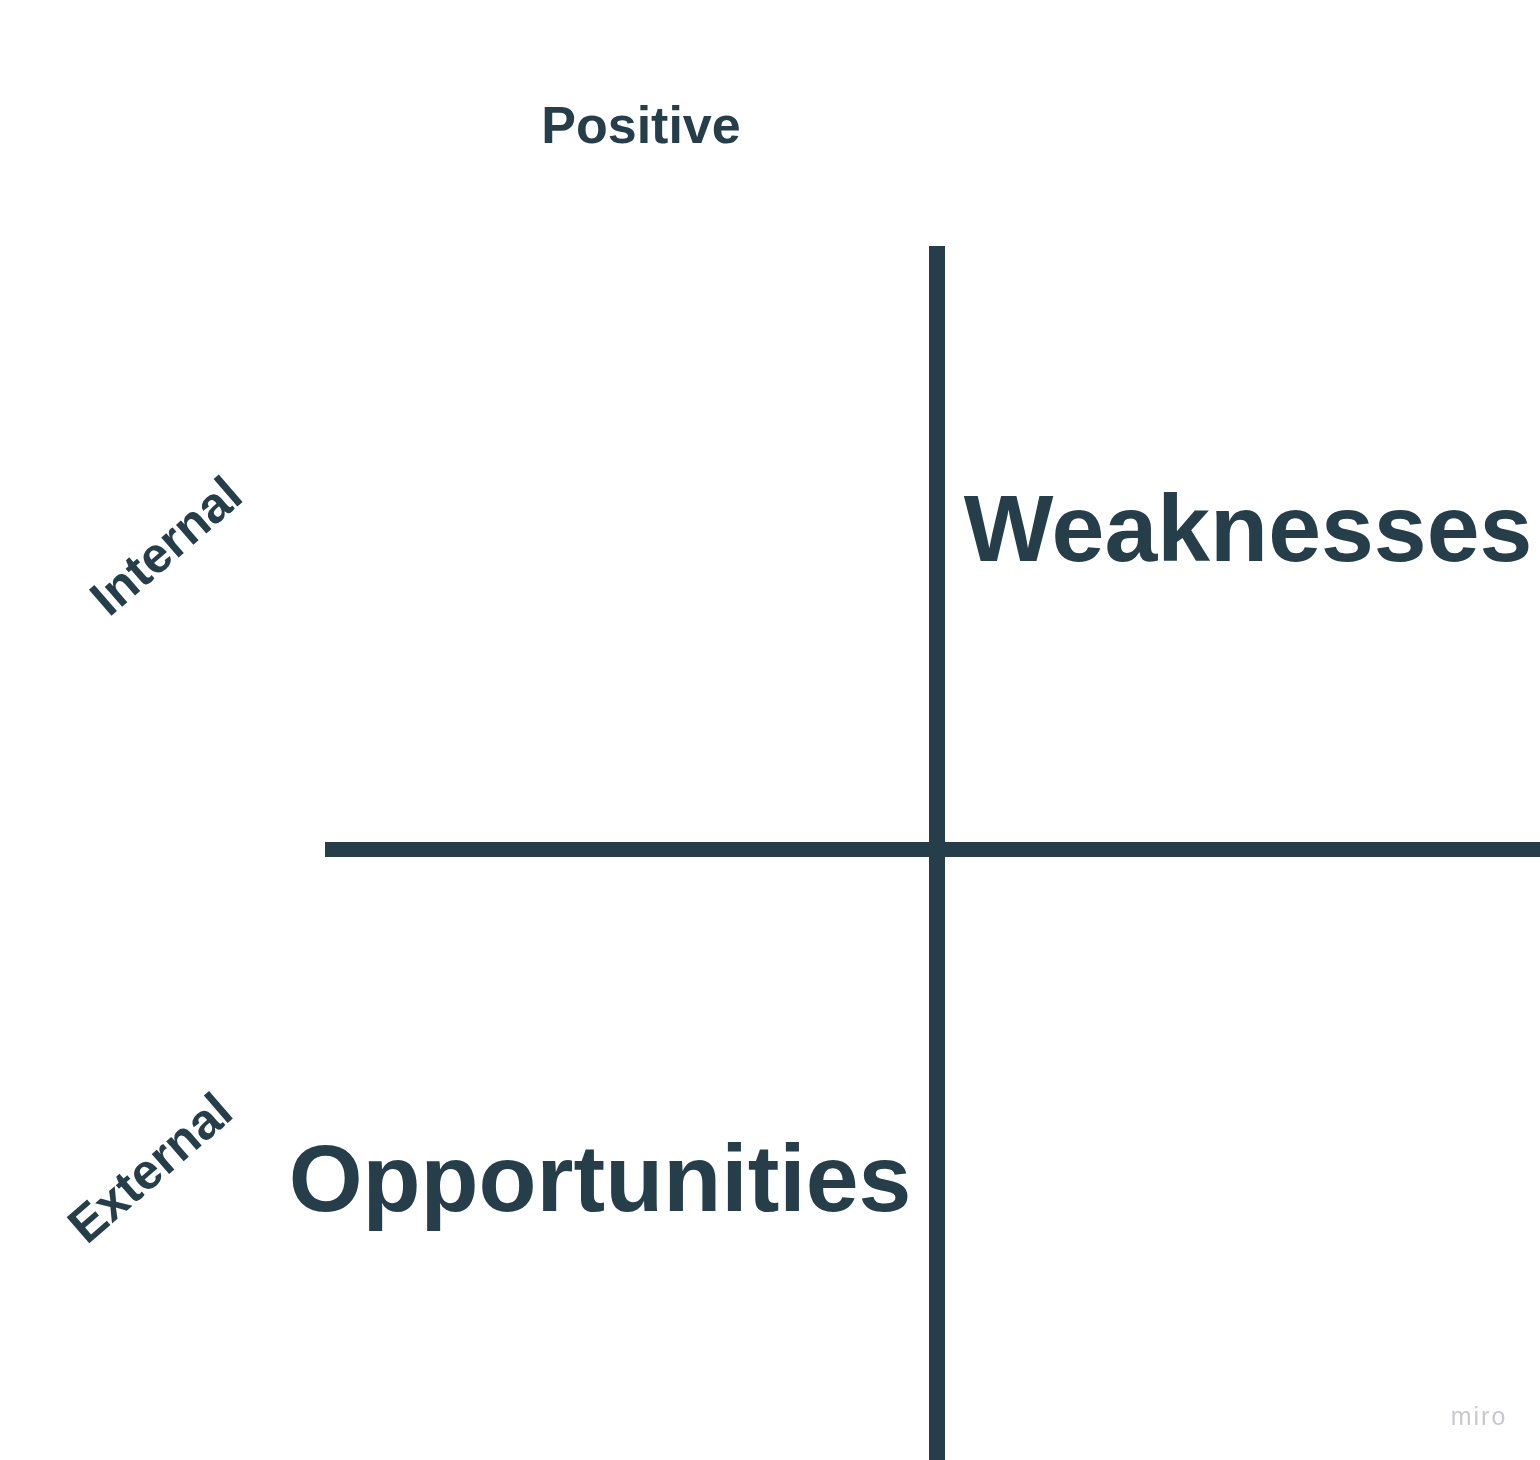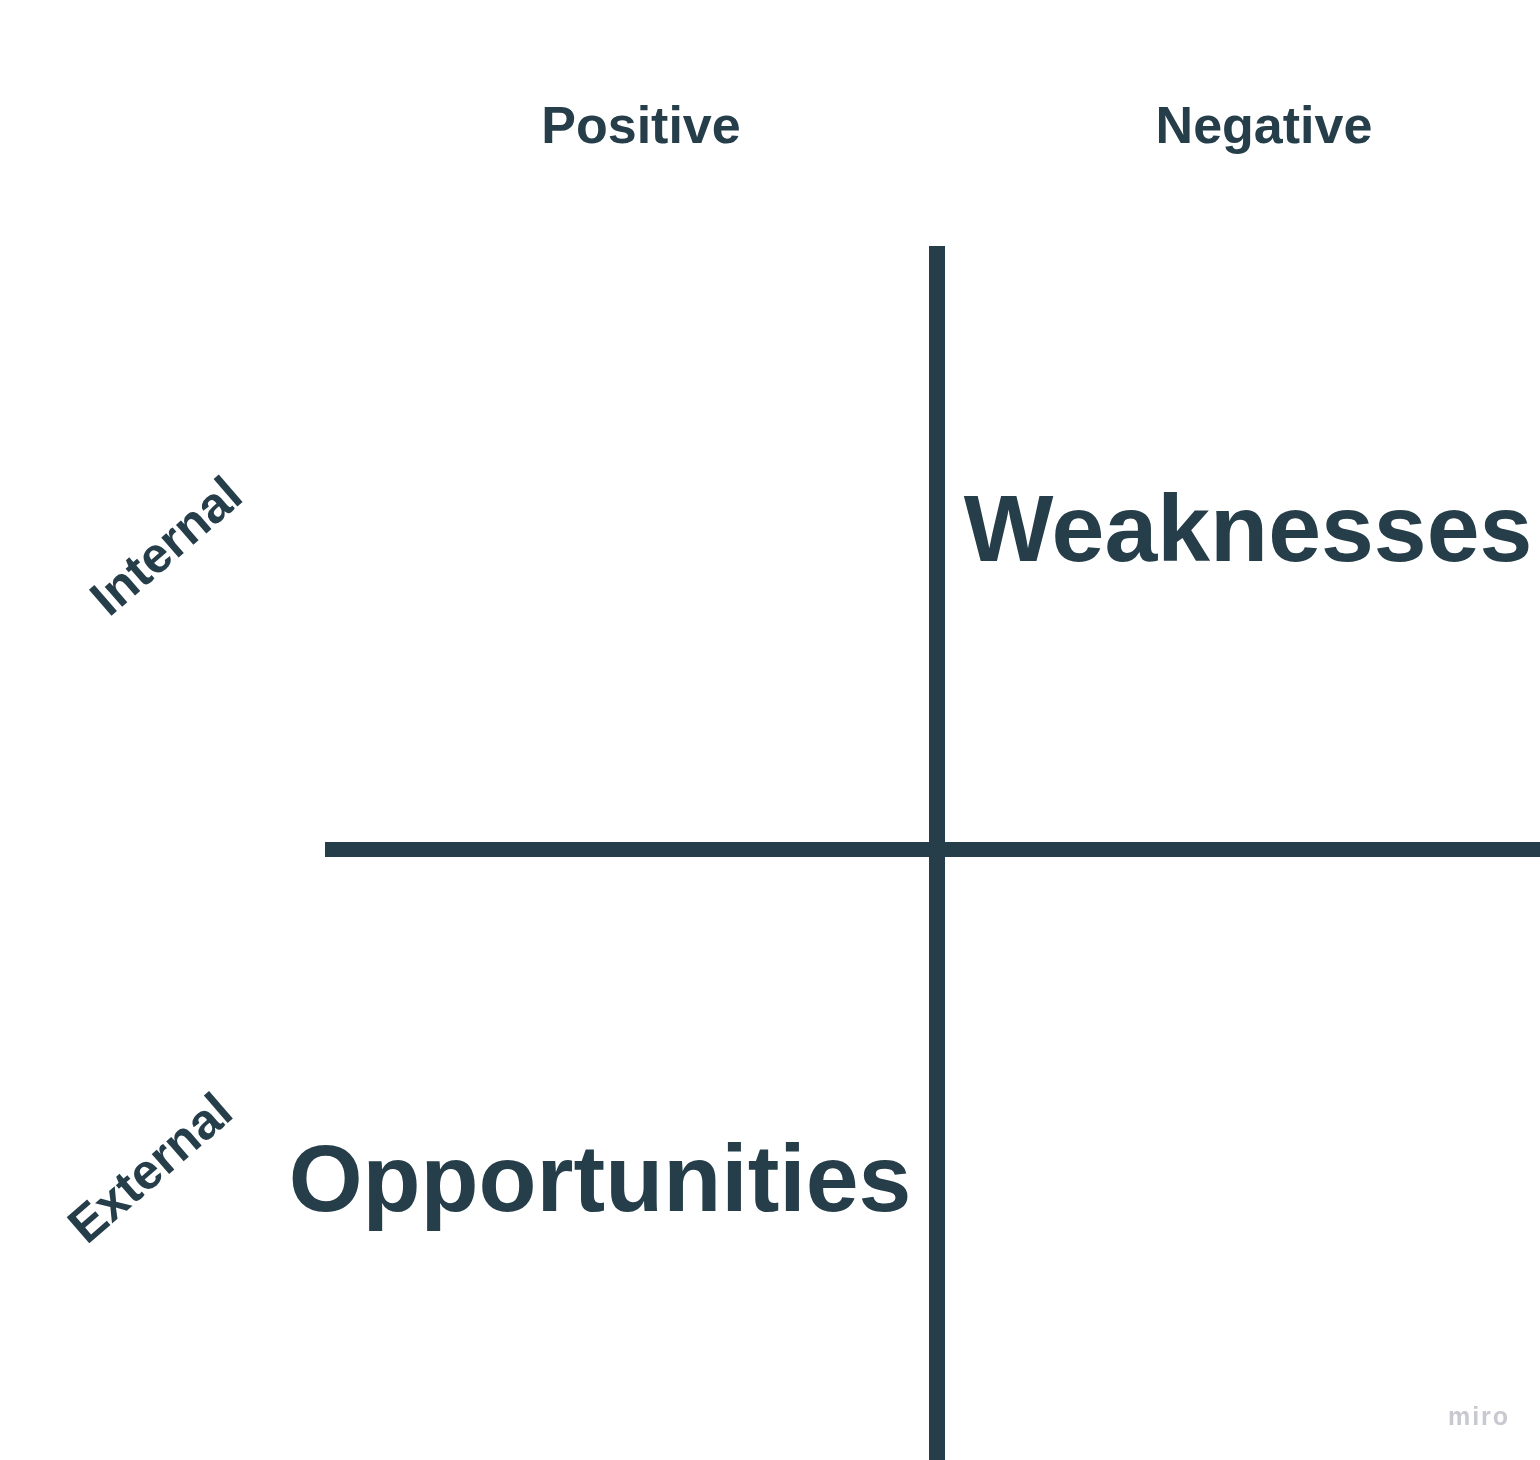--- a/index.html
+++ b/index.html
@@ -55,36 +55,35 @@
   .quadrant-title {
     font-size: 95px;
   }
   .watermark {
     position: absolute;
     left: 1479px;
     top: 1416px;
     transform: translate(-50%, -50%);
     color: var(--watermark);
     font-size: 25px;
-    font-weight: 700;
+    font-weight: 400;
     letter-spacing: 2px;
     line-height: 1;
     white-space: nowrap;
   }
 </style>
 </head>
 <body>
 
 <div class="board">
 
   <div class="axis v"></div>
   <div class="axis h"></div>
 
   <div class="label col-label" style="left:641px; top:125px;">Positive</div>
-  <div class="label col-label" style="left:1264px; top:125px;">Negative</div>
 
   <div class="label row-label" style="left:166px; top:546px;">Internal</div>
   <div class="label row-label" style="left:150px; top:1168px;">External</div>
 
   <div class="label quadrant-title" style="left:600px; top:1178px;">Opportunities</div>
   <div class="label quadrant-title" style="left:1248px; top:528px;">Weaknesses</div>
 
   <div class="watermark">miro</div>
 
 </div>

